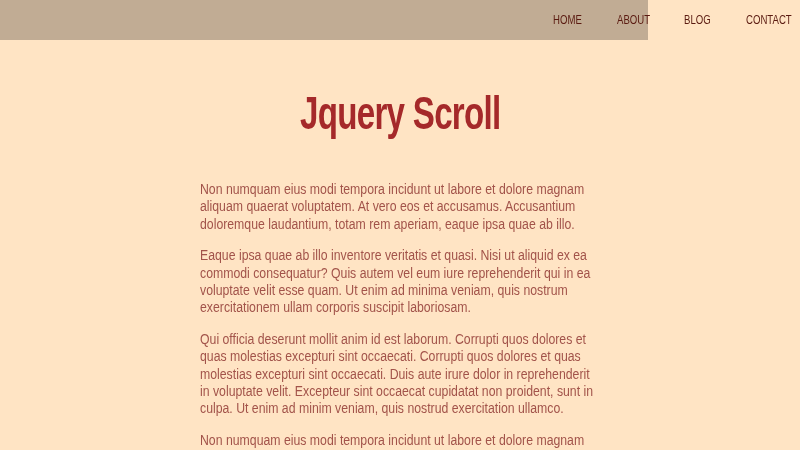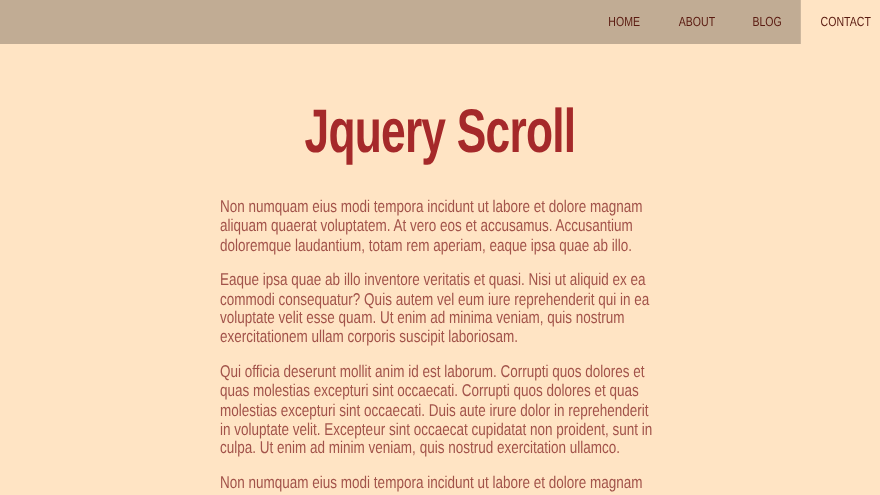--- a/index.html
+++ b/index.html
@@ -2,34 +2,34 @@
 <html><head>
 <meta charset="utf-8">
 <style>
   html, body { margin: 0; padding: 0; }
   body {
     width: 800px; height: 450px; overflow: hidden;
     background: #ffe4c4;
     font-family: "Liberation Sans", sans-serif;
   }
   .navbar {
-    position: absolute; left: 0; top: 0; width: 728px; height: 40px;
+    position: absolute; left: 0; top: 0; width: 648px; height: 40px;
     background: #c1ac94;
   }
   .nav-item {
     position: absolute; top: 13px;
     font-family: "Liberation Sans", sans-serif;
     font-size: 12px; color: #5a1a10;
     transform: scaleX(0.8); transform-origin: left top;
     letter-spacing: 0px; cursor: pointer; white-space: nowrap;
   }
   .title {
     position: absolute; left: 0; top: 86px; width: 800px; text-align: center;
     font-family: "Liberation Sans", sans-serif;
-    font-size: 56px; color: #a5292a; letter-spacing: -1px;
+    font-size: 46px; color: #a5292a; letter-spacing: -1px;
   }
   .title span { display: inline-block; transform: scaleX(0.72); }
   .content {
     position: absolute; left: 200px; top: 180px; width: 400px;
   }
   .para {
     margin: 0 0 14px 0;
     font-family: "Liberation Sans", sans-serif;
     font-size: 15.5px; line-height: 17.4px; color: #a2534a;
     width: 500px; transform: scaleX(0.792); transform-origin: left top;

